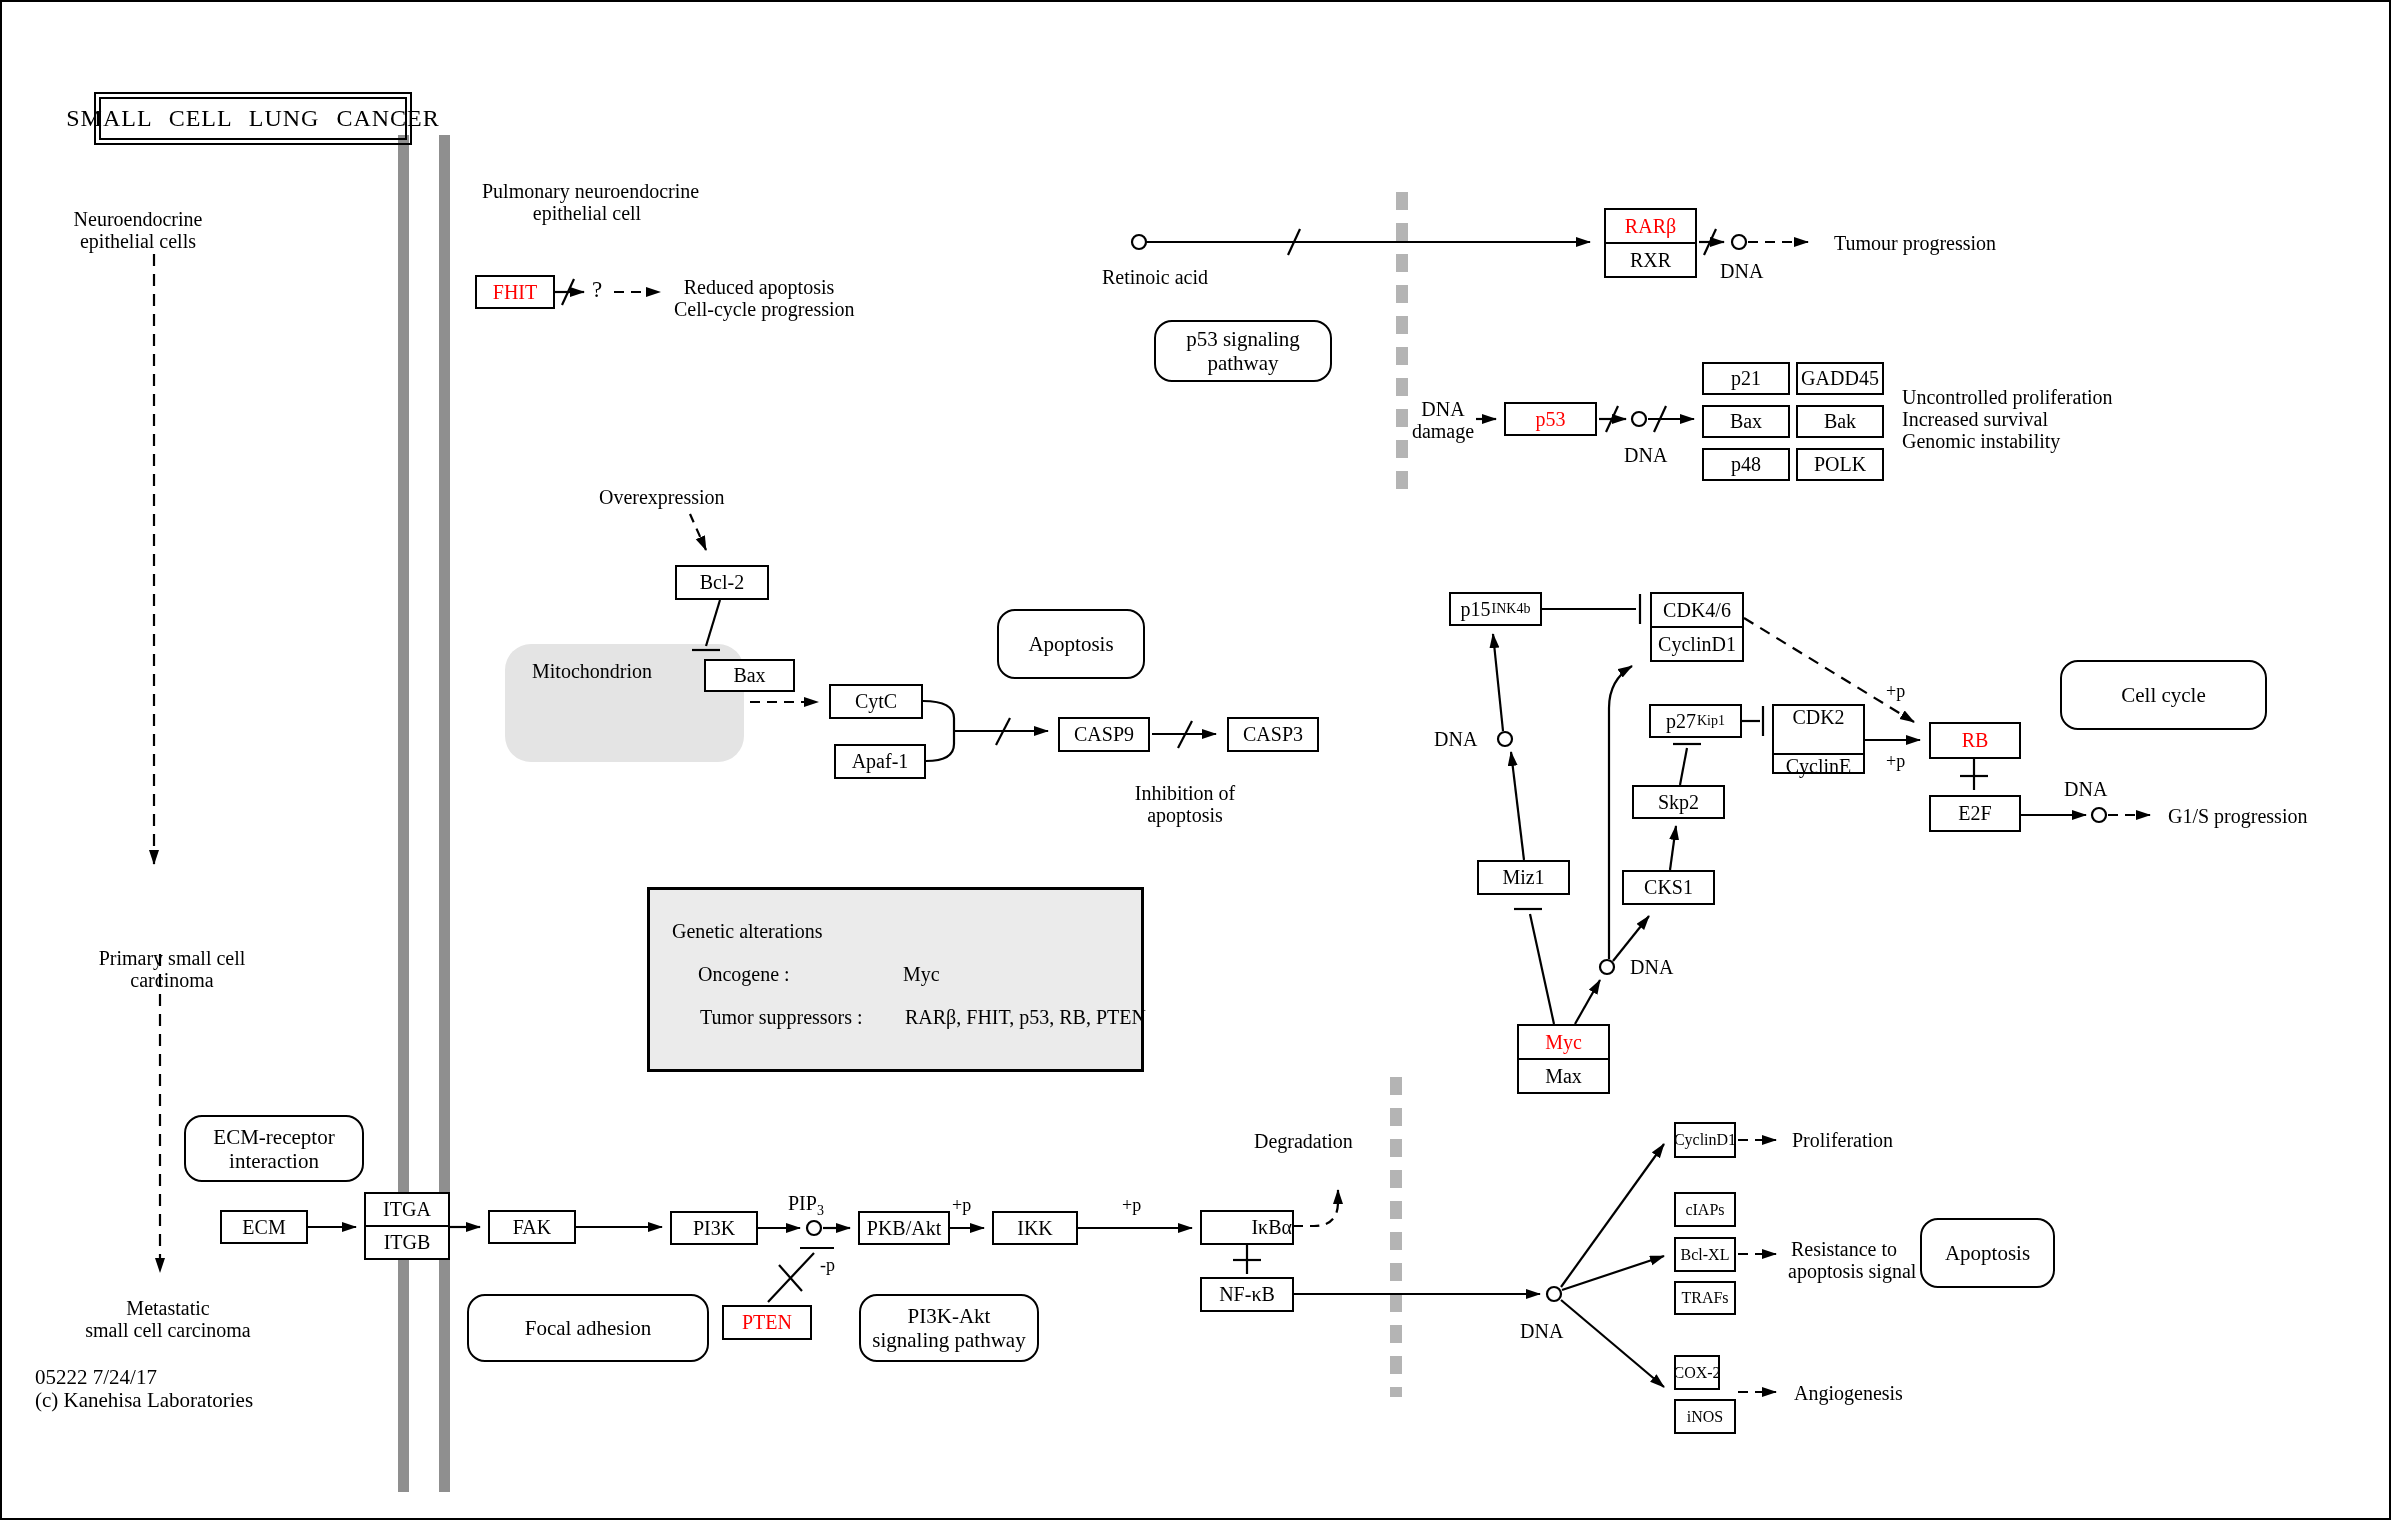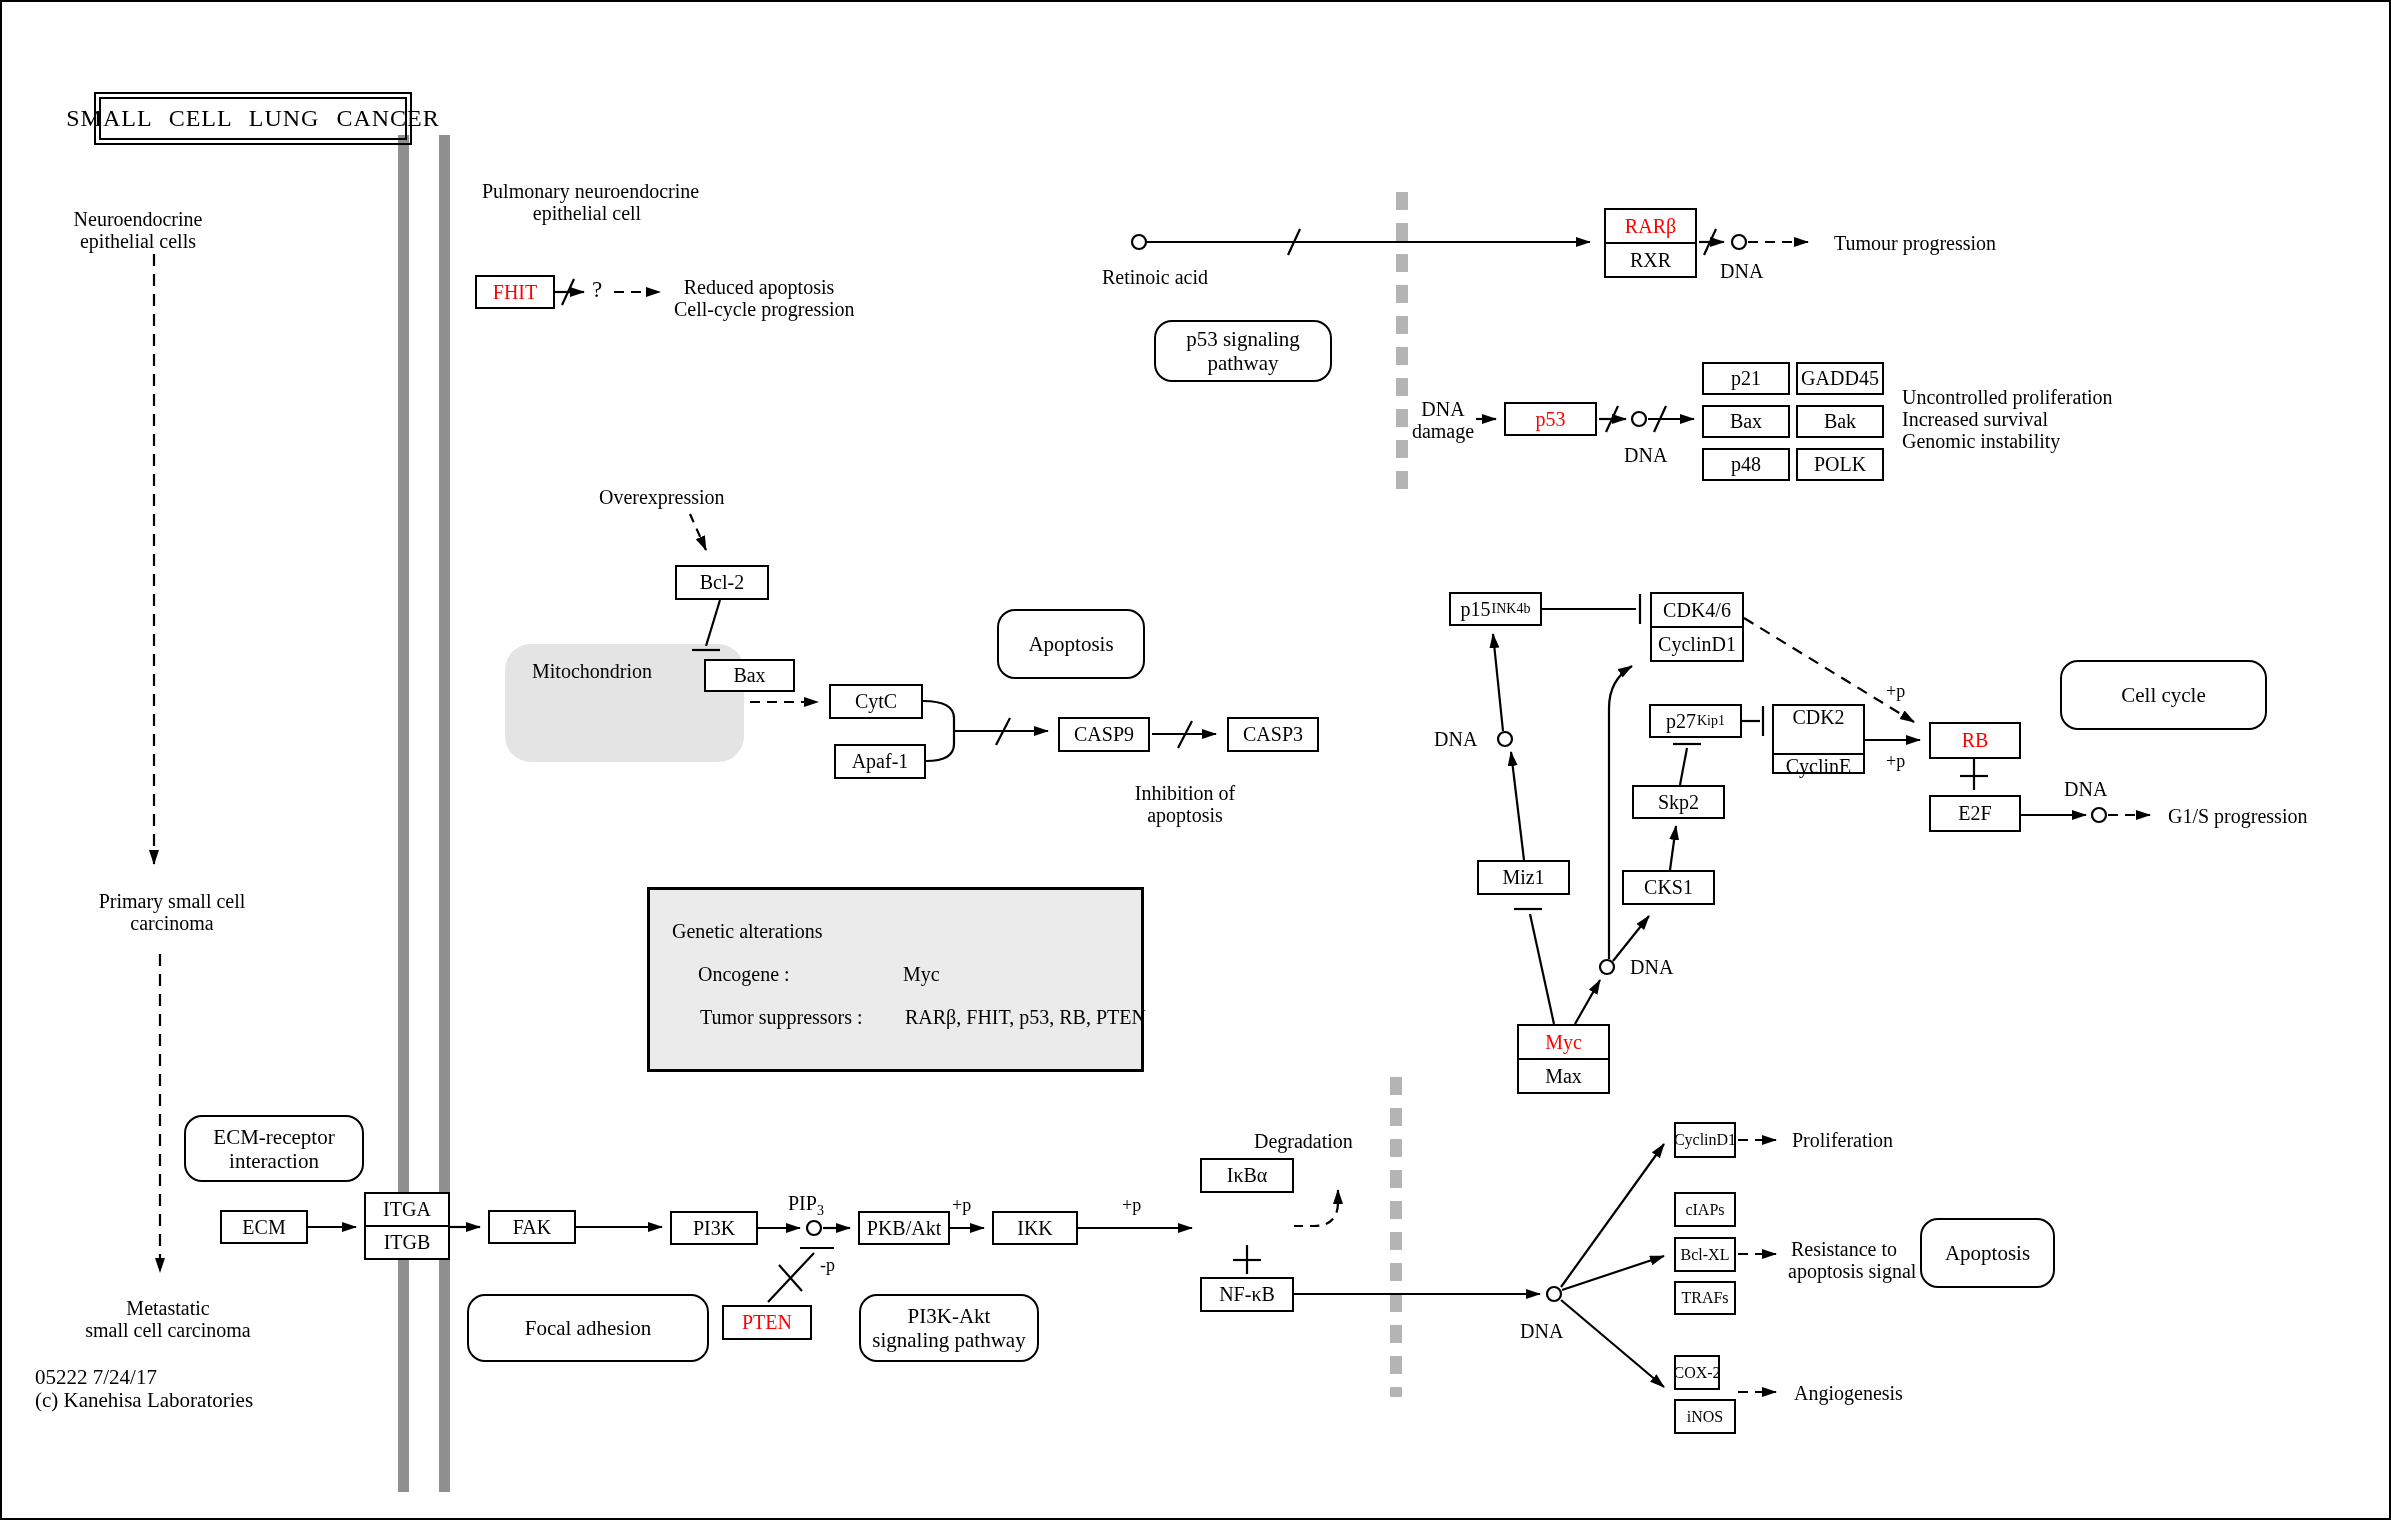--- a/index.html
+++ b/index.html
@@ -336,21 +336,21 @@
       <div class="gbox" style="left: 856px; top: 1209px; width: 92px; height: 34px;">
         <div class="gcell">
           <span>PKB/Akt</span>
         </div>
       </div>
       <div class="gbox" style="left: 990px; top: 1209px; width: 86px; height: 34px;">
         <div class="gcell">
           <span>IKK</span>
         </div>
       </div>
-      <div class="gbox" style="left: 1198px; top: 1156px; width: 94px; height: 35px;">
+      <div class="gbox" style="left: 1198px; top: 1208px; width: 94px; height: 35px; align-items: flex-end;">
         <div class="gcell">
           <span>IκBα</span>
         </div>
       </div>
       <div class="gbox" style="left: 1198px; top: 1275px; width: 94px; height: 35px;">
         <div class="gcell">
           <span>NF-κB</span>
         </div>
       </div>
       <div class="gbox" style="left: 720px; top: 1303px; width: 90px; height: 35px;">
@@ -448,21 +448,21 @@
         <div>Increased survival</div>
         <div>Genomic instability</div>
       </div>
       <div class="lbl" style="left: 597px; top: 484px;">
         <div>Overexpression</div>
       </div>
       <div class="lbl center" style="left: 1108px; top: 780px; width: 150px;">
         <div>Inhibition of</div>
         <div>apoptosis</div>
       </div>
-      <div class="lbl center" style="left: 70px; top: 888px; width: 200px;">
+      <div class="lbl center" style="left: 70px; top: 945px; width: 200px;">
         <div>Primary small cell</div>
         <div>carcinoma</div>
       </div>
       <div class="lbl center" style="left: 56px; top: 1295px; width: 220px;">
         <div>Metastatic</div>
         <div>small cell carcinoma</div>
       </div>
       <div class="lbl" style="left: 1432px; top: 726px;">
         <div>DNA</div>
       </div>

